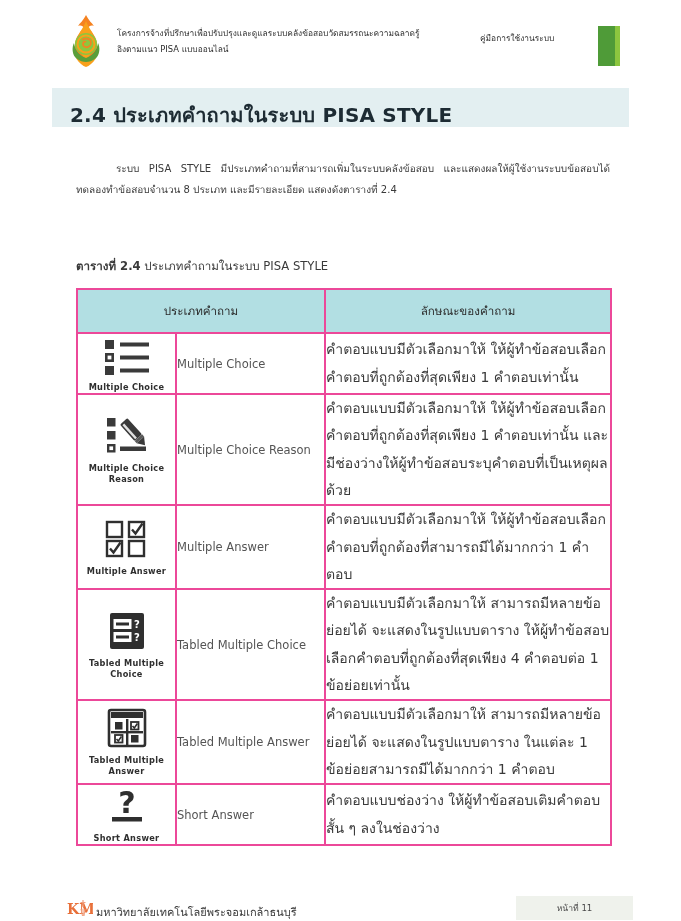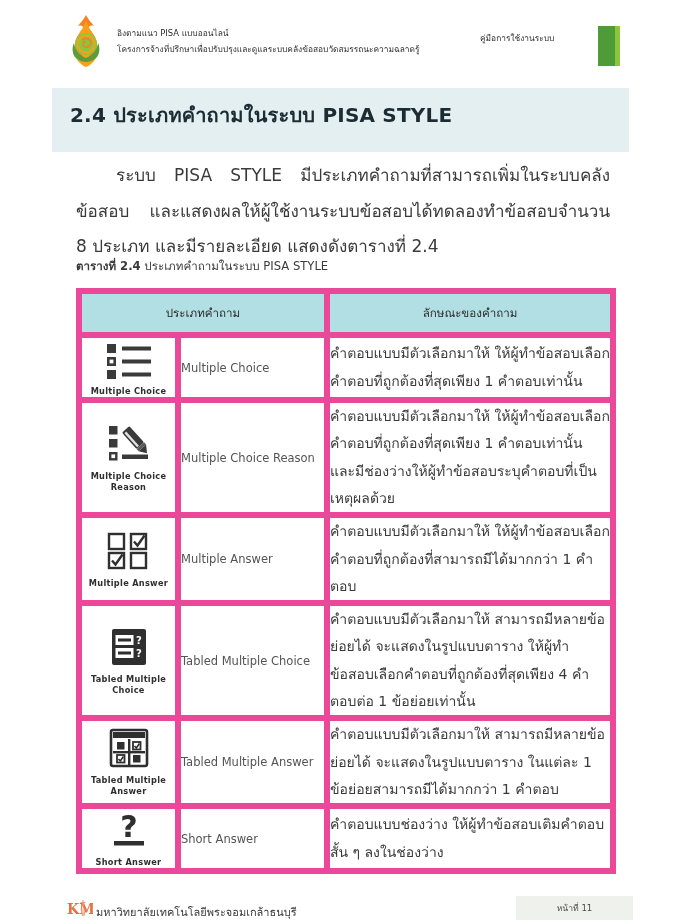--- a/index.html
+++ b/index.html
@@ -27,54 +27,54 @@
     font-size:8.4px; color:#2b2b2b; white-space:nowrap;
   }
   .header-green-bar {
     position:absolute; left:598px; top:26px; width:22px; height:40px;
     background:#4f9b38;
     border-right:5px solid #8cc63f;
   }
 
   
   .title-banner {
-    position:absolute; left:52px; top:88px; width:577px; height:64px;
+    position:absolute; left:52px; top:88px; width:577px; height:39px;
     background:#e3eff1;
   }
   .title-banner .title-text {
     position:absolute; left:18px; top:11px;
     font-size:20px; font-weight:bold; color:#1d2b33;
     white-space:nowrap;
     letter-spacing:0.2px;
   }
 
   
   .body-para {
     position:absolute; left:76px; top:158px; width:534px;
-    font-size:17px; color:#3a3a3a; line-height:2.1;
+    font-size:10px; color:#3a3a3a; line-height:2.1;
     text-align:justify;
   }
   .body-para .indent { display:inline-block; width:40px; }
 
   
   .table-caption {
     position:absolute; left:76px; top:257px;
     font-size:11.6px; color:#3a3a3a; white-space:nowrap;
   }
   .table-caption b { font-weight:bold; }
 
   
   .q-table {
     position:absolute; left:76px; top:288px;
     width:534px;
     border-collapse:collapse;
     table-layout:fixed;
   }
   .q-table td, .q-table th {
-    border:6px solid #ec4899;
+    border:2px solid #ec4899;
     vertical-align:middle;
     padding:0;
   }
   .q-table thead th {
     background:#b2dfe3;
     height:44px;
     font-size:11.6px;
     font-weight:normal;
     color:#2a2a2a;
     text-align:center;
@@ -138,22 +138,22 @@
         <path d="M22 2 C19 8 16 10 14 13 C17 12 19 13 20 15 C18 17 15 20 13 24 C11 28 10 33 12 38 C14 44 18 48 22 50 C26 48 30 44 32 38 C34 33 33 28 31 24 C29 20 26 17 24 15 C25 13 27 12 30 13 C28 10 25 8 22 2 Z" fill="#f58220"></path>
         <path d="M22 8 C20 13 18 16 16 19 C14 23 13 27 14 32 C15 38 18 43 22 46 C26 43 29 38 30 32 C31 27 30 23 28 19 C26 16 24 13 22 8 Z" fill="#f9a01b"></path>
         <path d="M10 30 C8 34 8 40 11 44 C14 48 18 50 22 51 C26 50 30 48 33 44 C36 40 36 34 34 30 C33 36 30 42 22 45 C14 42 11 36 10 30 Z" fill="#5a9e3a"></path>
         <ellipse cx="22" cy="31" rx="11" ry="11" fill="#8cc63f"></ellipse>
         <ellipse cx="22" cy="31" rx="8.5" ry="8.5" fill="none" stroke="#f9a01b" stroke-width="2"></ellipse>
         <path d="M18 27 C20 25 24 25 26 27 C28 29 27 33 24 34 C21 35 19 33 19 31 C19 29 21 28 22 29" fill="none" stroke="#f58220" stroke-width="1.8"></path>
         <path d="M12 45 C15 50 19 53 22 54 C25 53 29 50 32 45 C28 48 25 49 22 49 C19 49 16 48 12 45 Z" fill="#f9a01b"></path>
       </svg>
     </div>
     <div class="header-title-block">
+      <div>โครงการจ้างที่ปรึกษาเพื่อปรับปรุงและดูแลระบบคลังข้อสอบวัดสมรรถนะความฉลาดรู้</div>
       <div>อิงตามแนว PISA แบบออนไลน์</div>
-      <div>โครงการจ้างที่ปรึกษาเพื่อปรับปรุงและดูแลระบบคลังข้อสอบวัดสมรรถนะความฉลาดรู้</div>
     </div>
     <div class="header-right">คู่มือการใช้งานระบบ</div>
     <div class="header-green-bar"></div>
   </div>
 
   <div class="title-banner">
     <div class="title-text">2.4  ประเภทคำถามในระบบ PISA STYLE</div>
   </div>
 
   <div class="body-para"><span class="indent"></span><span>ระบบ PISA STYLE มีประเภทคำถามที่สามารถเพิ่มในระบบคลังข้อสอบ และแสดงผลให้ผู้ใช้งานระบบข้อสอบได้ทดลองทำข้อสอบจำนวน 8 ประเภท และมีรายละเอียด แสดงดังตารางที่ 2.4</span></div>

